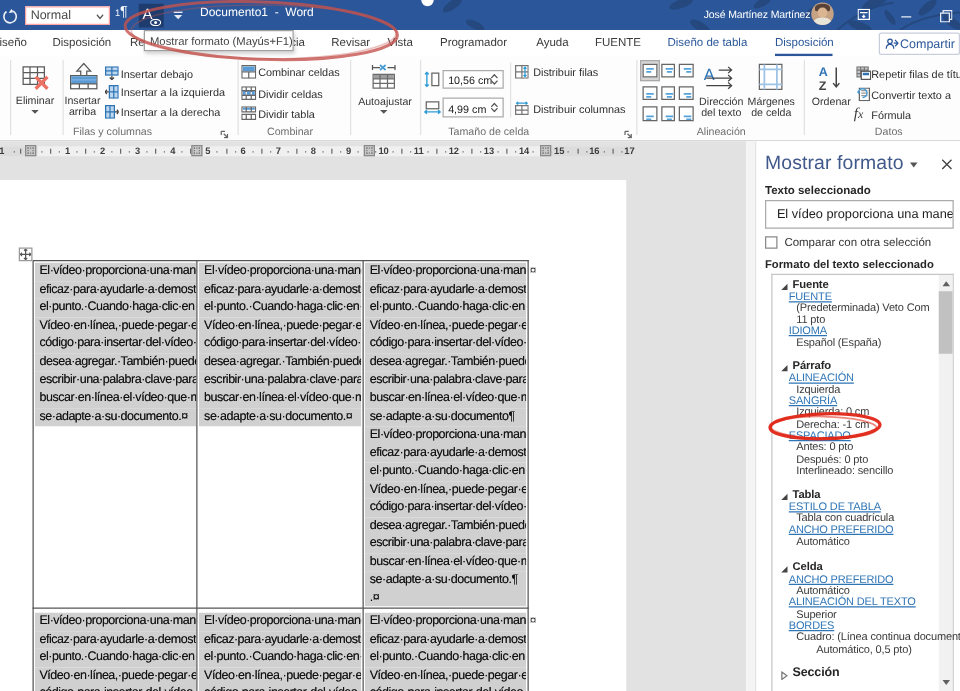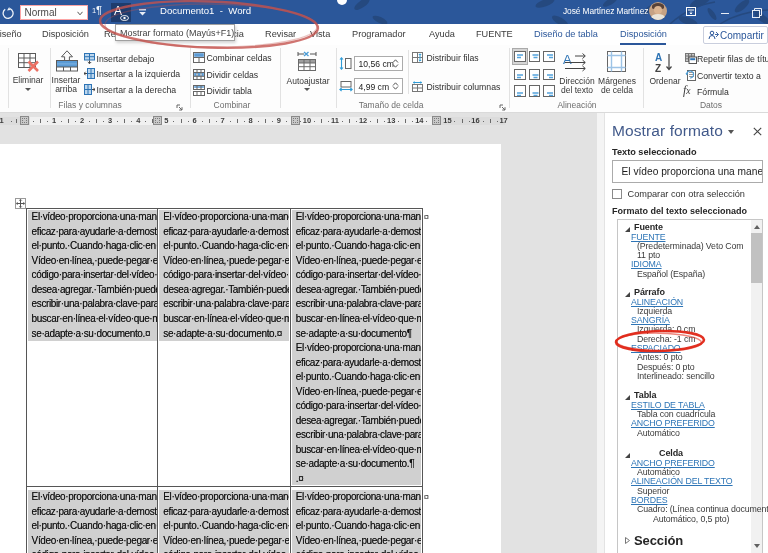--- a/index.html
+++ b/index.html
@@ -552,30 +552,30 @@
     <path d="M6 1 V6 H1 Z" fill="#444"></path>
   </svg>
 <div class="abs" style="left:634px;top:390px;font-size:9px;font-weight:bold;color:#262626;letter-spacing:-0.1px;white-space:nowrap;">Tabla</div>
 <div class="abs" style="left:631px;top:399.8px;font-size:8.8px;color:#2e75b6;letter-spacing:-0.12px;text-decoration:underline;white-space:nowrap;">ESTILO DE TABLA</div>
 <div class="abs" style="left:637px;top:409.1px;font-size:8.8px;color:#3a3a3a;letter-spacing:-0.12px;white-space:nowrap;">Tabla con cuadrícula</div>
 <div class="abs" style="left:631px;top:418.4px;font-size:8.8px;color:#2e75b6;letter-spacing:-0.12px;text-decoration:underline;white-space:nowrap;">ANCHO PREFERIDO</div>
 <div class="abs" style="left:637px;top:427.7px;font-size:8.8px;color:#3a3a3a;letter-spacing:-0.12px;white-space:nowrap;">Automático</div>
 <svg class="abs" style="left:624px;top:452px;" width="7" height="7" viewBox="0 0 7 7">
     <path d="M6 1 V6 H1 Z" fill="#444"></path>
   </svg>
-<div class="abs" style="left:659px;top:448px;font-size:9px;font-weight:bold;color:#262626;letter-spacing:-0.1px;white-space:nowrap;">Celda</div>
+<div class="abs" style="left:634px;top:448px;font-size:9px;font-weight:bold;color:#262626;letter-spacing:-0.1px;white-space:nowrap;">Celda</div>
 <div class="abs" style="left:631px;top:457.8px;font-size:8.8px;color:#2e75b6;letter-spacing:-0.12px;text-decoration:underline;white-space:nowrap;">ANCHO PREFERIDO</div>
 <div class="abs" style="left:637px;top:467.1px;font-size:8.8px;color:#3a3a3a;letter-spacing:-0.12px;white-space:nowrap;">Automático</div>
 <div class="abs" style="left:631px;top:476.4px;font-size:8.8px;color:#2e75b6;letter-spacing:-0.12px;text-decoration:underline;white-space:nowrap;">ALINEACIÓN DEL TEXTO</div>
 <div class="abs" style="left:637px;top:485.7px;font-size:8.8px;color:#3a3a3a;letter-spacing:-0.12px;white-space:nowrap;">Superior</div>
 <div class="abs" style="left:631px;top:495px;font-size:8.8px;color:#2e75b6;letter-spacing:-0.12px;text-decoration:underline;white-space:nowrap;">BORDES</div>
 <div class="abs" style="left:637px;top:504.3px;font-size:8.8px;color:#3a3a3a;letter-spacing:-0.12px;white-space:nowrap;">Cuadro: (Línea continua documento,</div>
 <div class="abs" style="left:653px;top:513.6px;font-size:8.8px;color:#3a3a3a;letter-spacing:-0.12px;white-space:nowrap;">Automático,  0,5 pto)</div>
 <svg class="abs" style="left:624px;top:537px;" width="7" height="7" viewBox="0 0 7 7">
     <path d="M1.5 0.5 L5.5 3.5 L1.5 6.5 Z" fill="none" stroke="#777" stroke-width="1"></path>
   </svg>
-<div class="abs" style="left:634px;top:533px;font-size:13px;font-weight:bold;color:#262626;letter-spacing:-0.1px;white-space:nowrap;">Sección</div>
+<div class="abs" style="left:634px;top:533px;font-size:10px;font-weight:bold;color:#262626;letter-spacing:-0.1px;white-space:nowrap;">Sección</div>
 <svg class="abs" style="left:0;top:0;z-index:60;pointer-events:none;" width="768" height="553">
   <ellipse cx="209" cy="24.5" rx="109" ry="23" fill="none" stroke="#c4524e" stroke-width="2.4" opacity="0.8" transform="rotate(2 209 24.5)"></ellipse>
   <ellipse cx="211" cy="25.5" rx="106" ry="21.5" fill="none" stroke="#c4524e" stroke-width="1.3" opacity="0.35" transform="rotate(0.5 211 25.5)"></ellipse>
   <ellipse cx="660" cy="341" rx="44" ry="10" fill="none" stroke="#e02616" stroke-width="2.6" opacity="0.95" transform="rotate(-1.5 660 341)"></ellipse>
   <ellipse cx="659" cy="342" rx="42.5" ry="8.8" fill="none" stroke="#e02616" stroke-width="1.4" opacity="0.55" transform="rotate(1 659 342)"></ellipse>
 </svg>
 
 </body></html>

